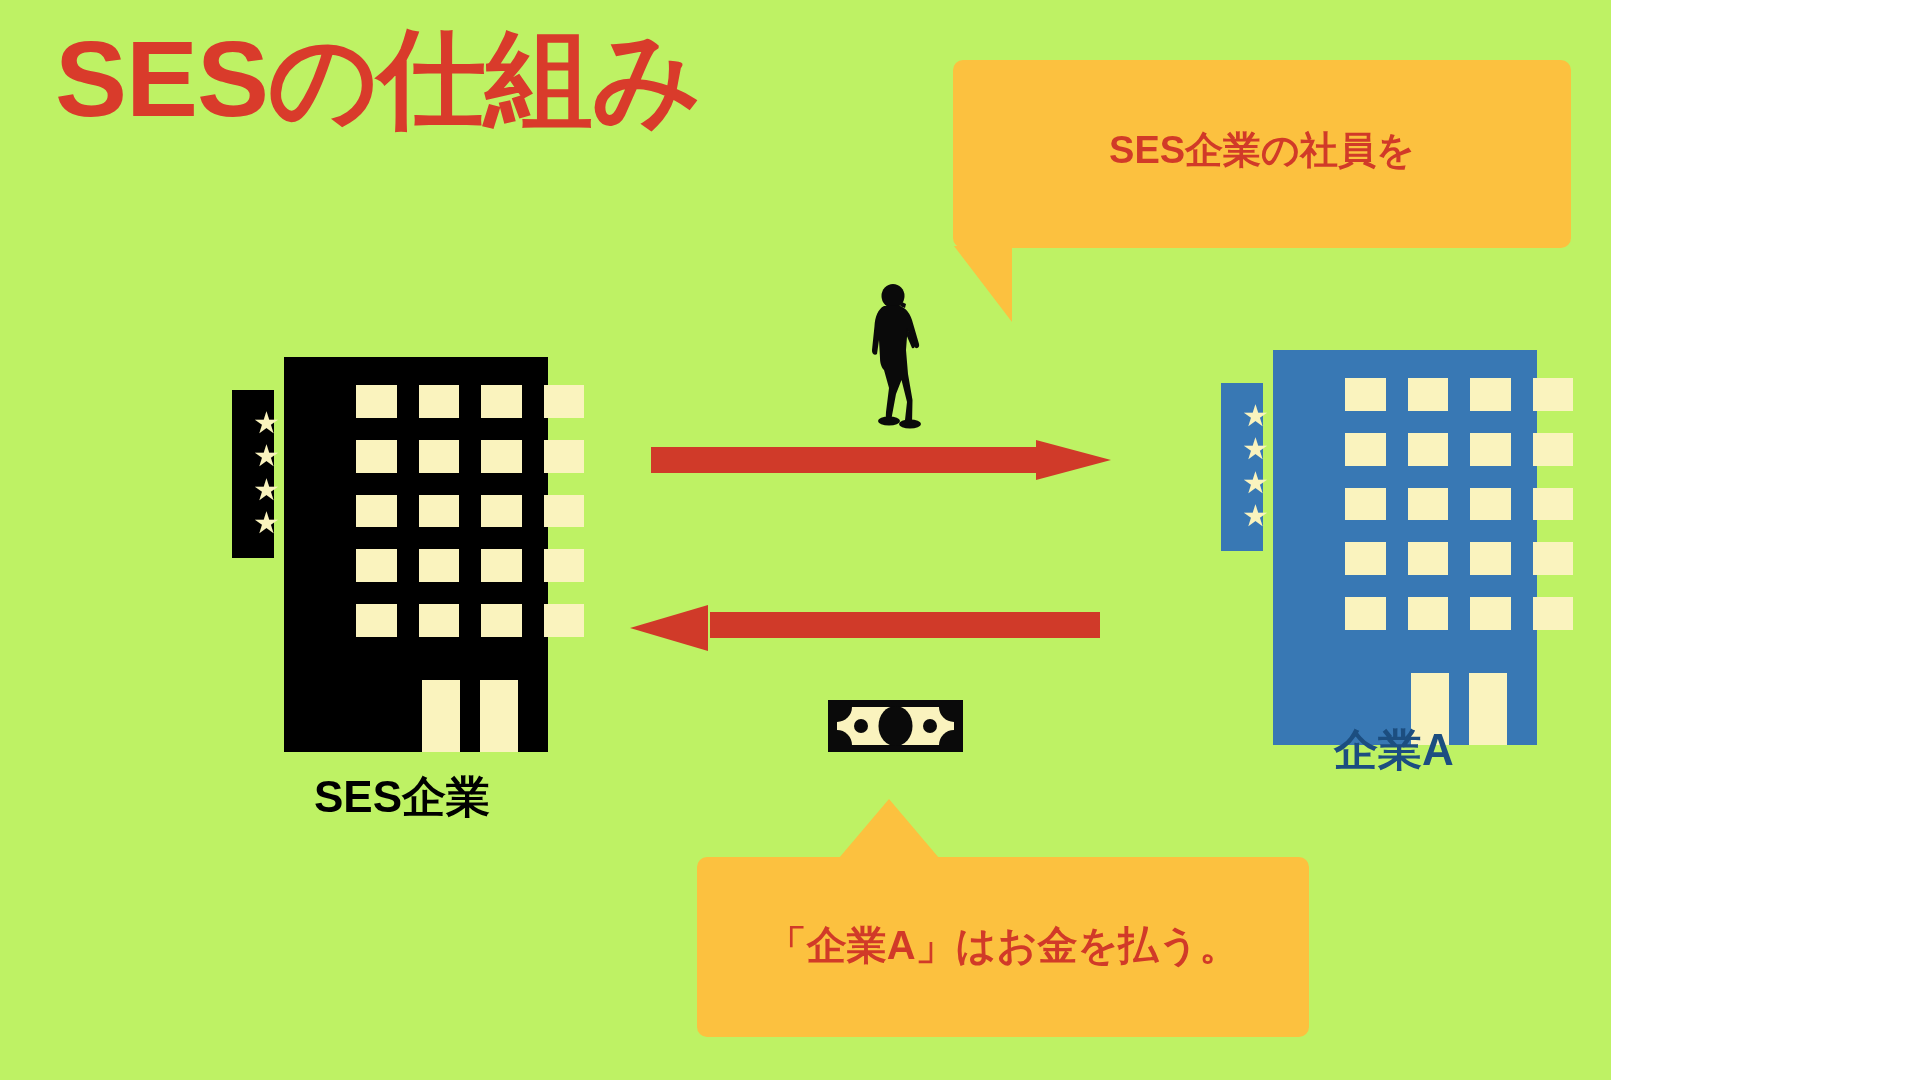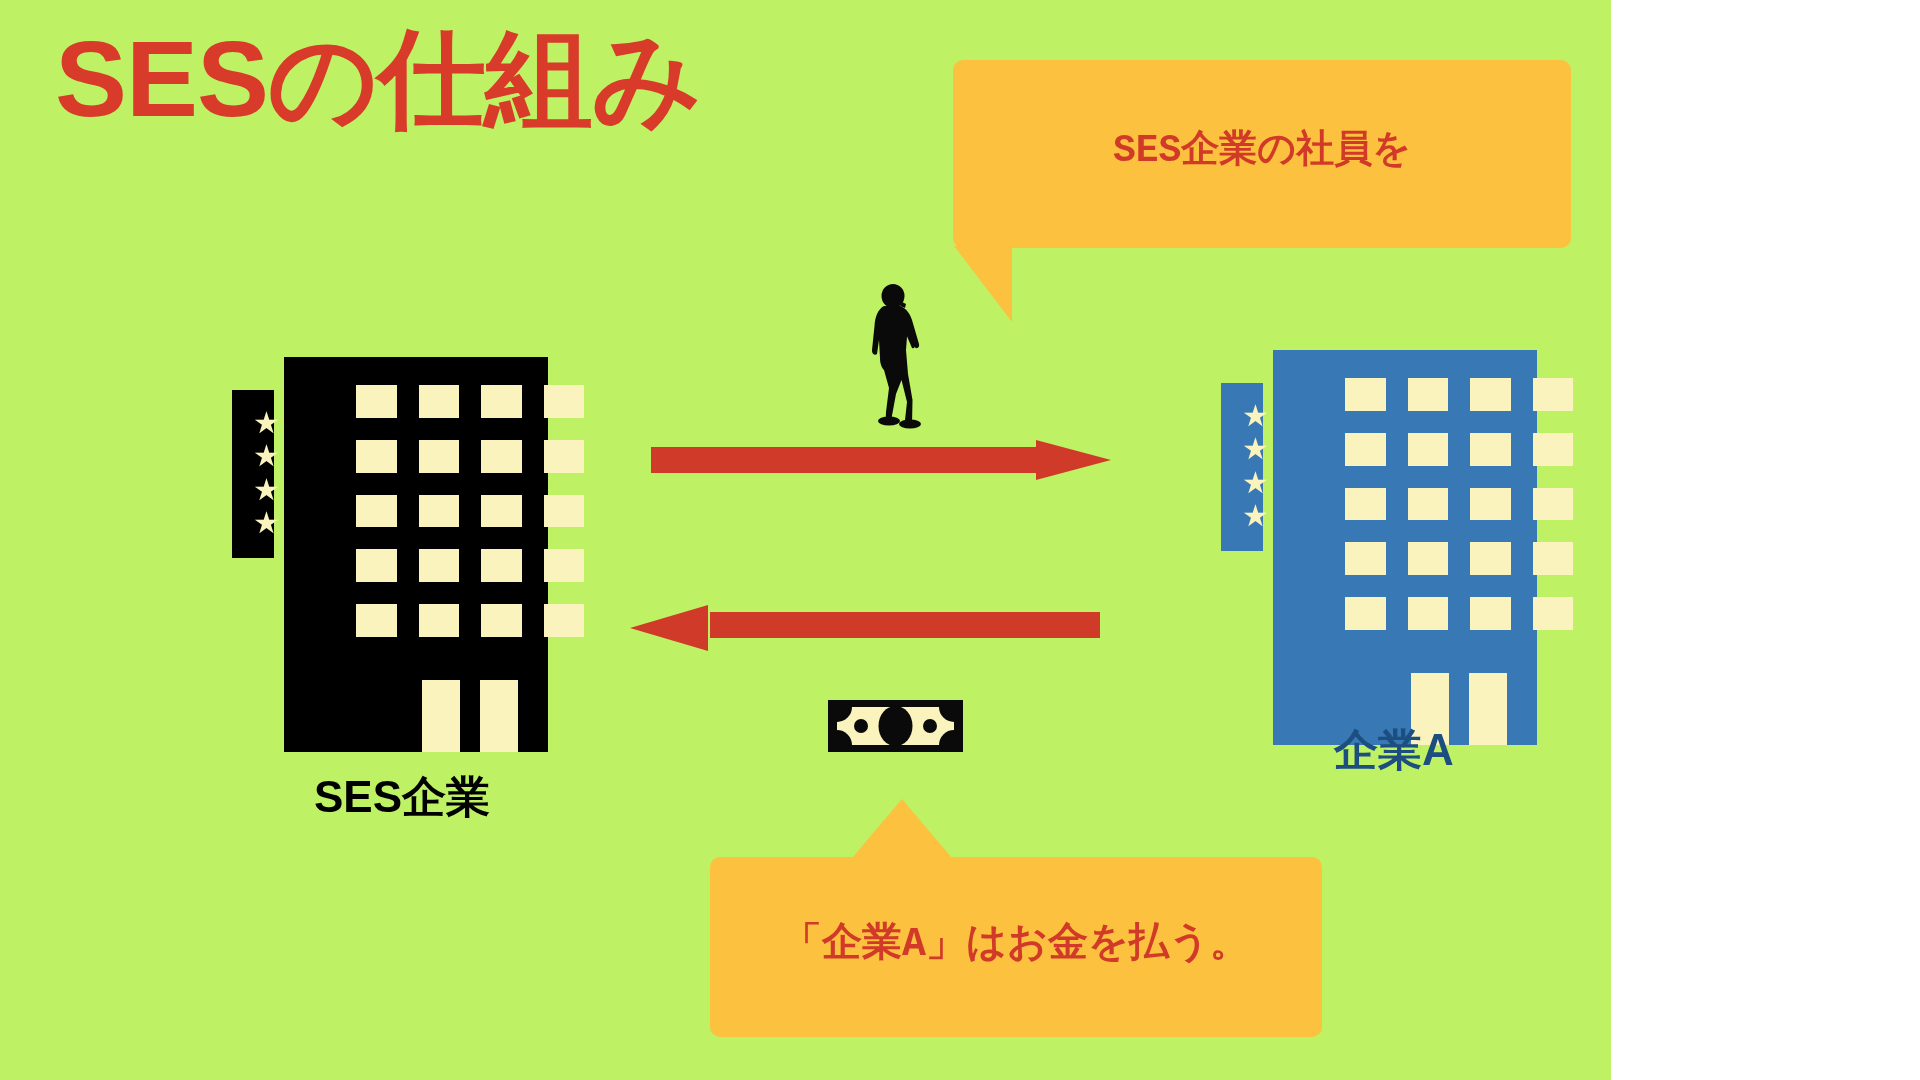--- a/index.html
+++ b/index.html
@@ -71,35 +71,34 @@
     border-bottom: 76px solid transparent;
   }
 
   .bubble-bottom {
     left: 697px;
     top: 857px;
     width: 612px;
     height: 180px;
     font-size: 40px;
     padding: 4px 18px 8px 18px;
-    margin-left: 13px;
   }
   
   .bubble-bottom .tail {
     position: absolute;
     left: 142px;
     top: -58px;
     width: 0;
     height: 0;
     border-left: 50px solid transparent;
     border-right: 50px solid transparent;
     border-bottom: 59px solid #FCC13F;
   }
 
-  .bubble-line { display: block; white-space: nowrap; font-family: Liberation Mono, monospace; }
+  .bubble-line { display: block; white-space: nowrap; }
 
   
   .building {
     position: absolute;
     width: 316px;
     height: 395px;
   }
   .bld-black { left: 232px; top: 357px; }
   .bld-blue  { left: 1221px; top: 350px; }
 

